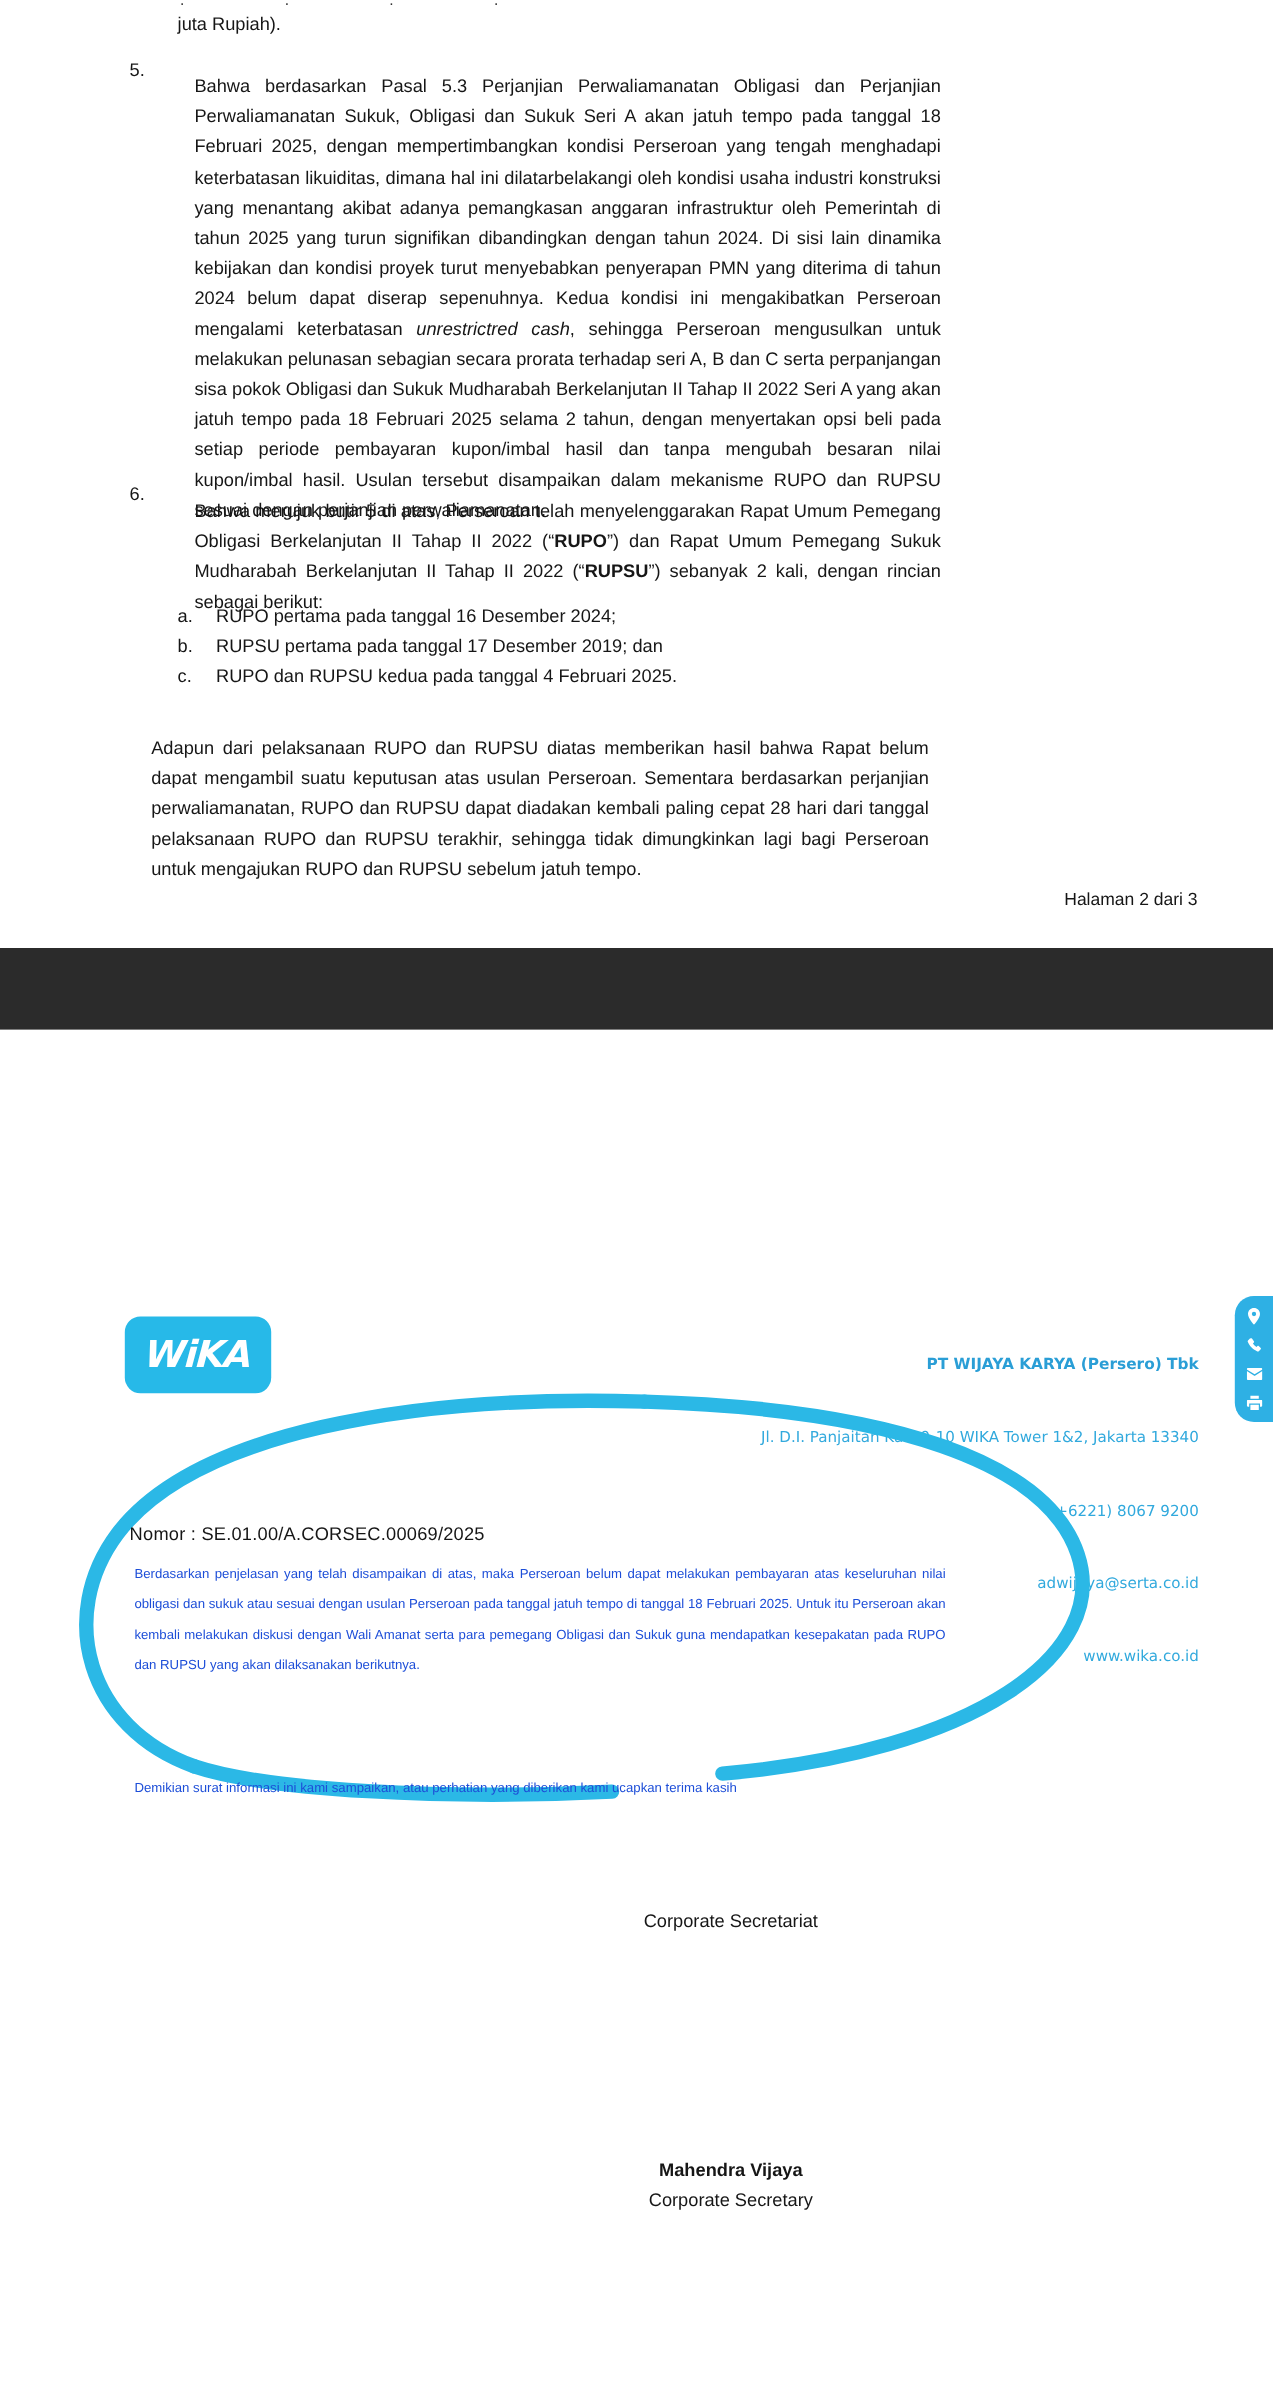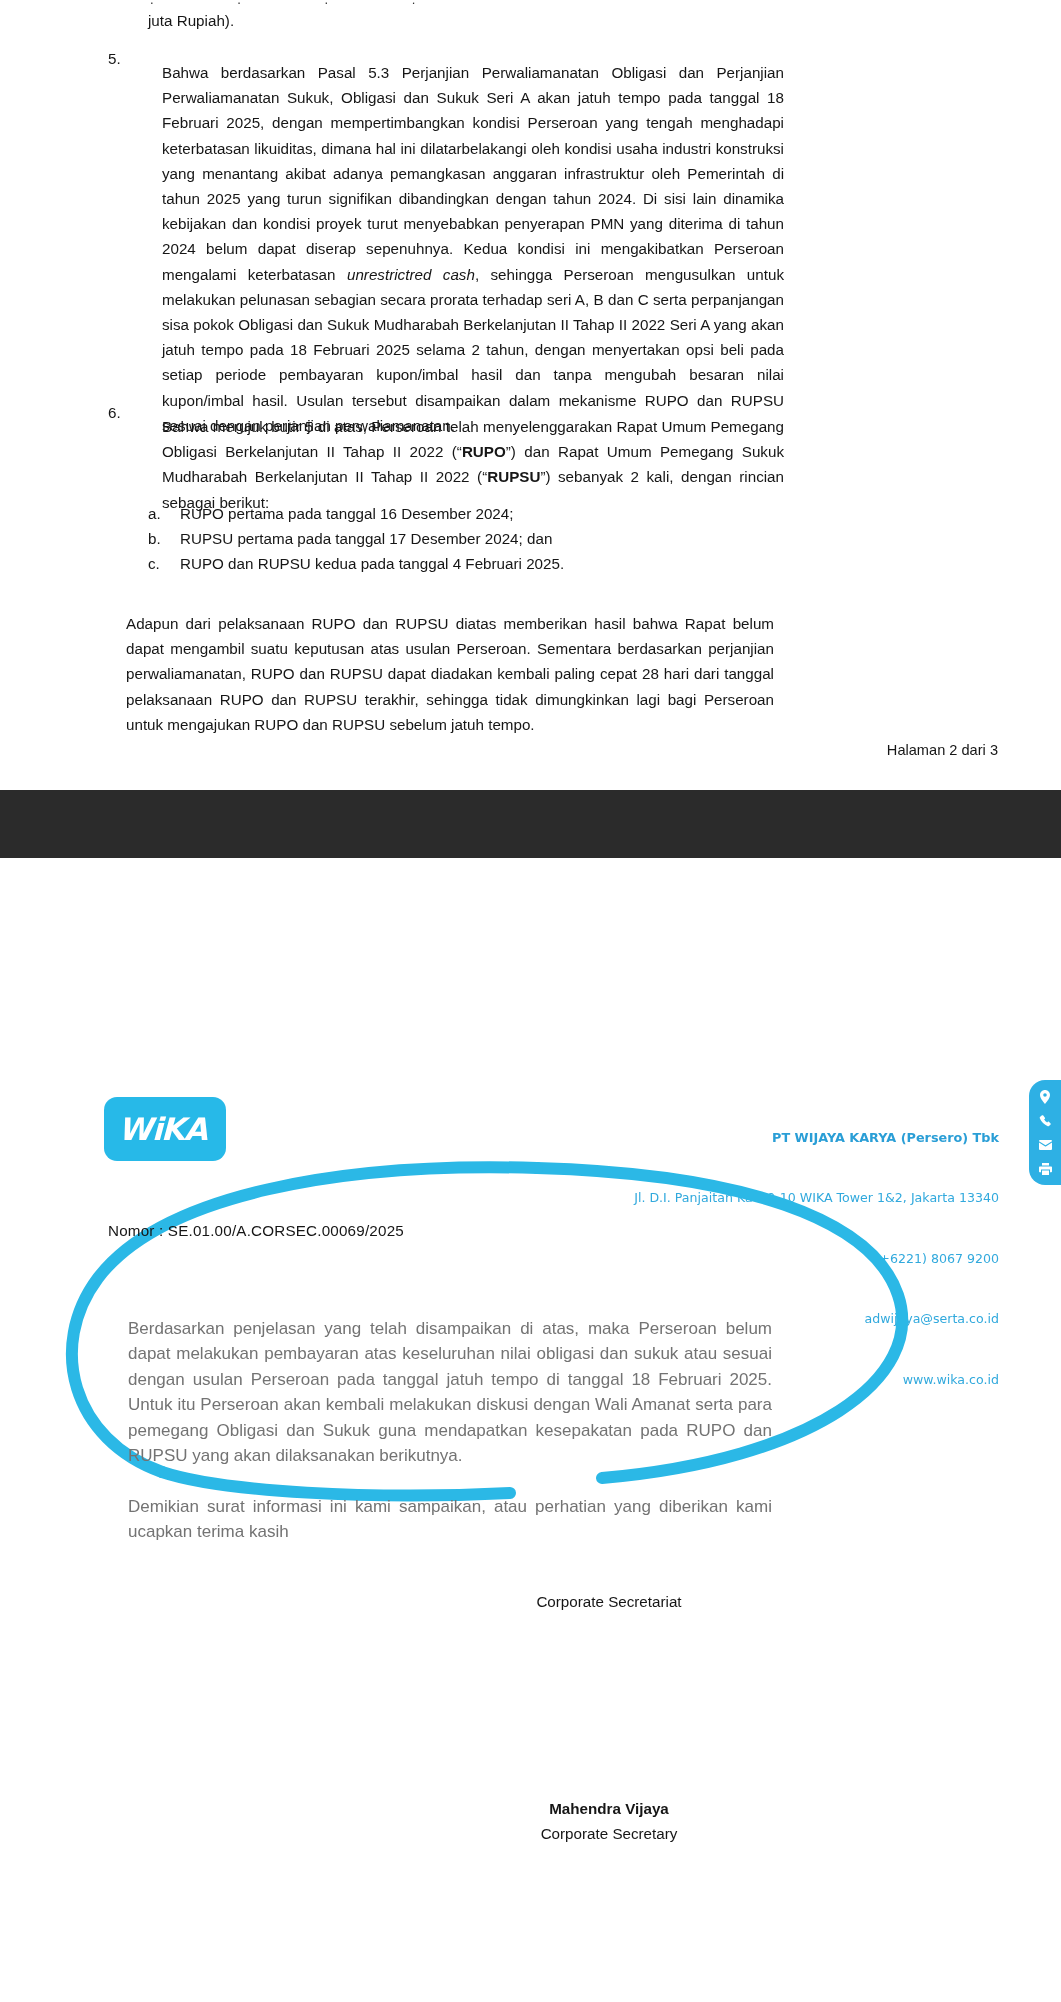--- a/index.html
+++ b/index.html
@@ -173,37 +173,37 @@
     left: 42px;
     top: 1160px;
     width: 920px;
     height: 345px;
     pointer-events: none;
   }
 
   .nomor {
     position: absolute;
     left: 108px;
-    top: 1222px;
+    top: 1270px;
     font-size: 15.2px;
     color: #161616;
     letter-spacing: 0.2px;
   }
 
   .b2-para {
     position: absolute;
     left: 112px;
     width: 676px;
   }
   .b2-para p {
-    margin: 16px;
+    margin: 0;
     text-align: justify;
-    font-size: 17px;
+    font-size: 11px;
     line-height: 25.4px;
-    color: #737373;
+    color: #1d4ed8;
   }
 
   .sig-block {
     position: absolute;
     left: 0; width: 1061px;
     text-align: center;
   }
   .sig-line {
     font-size: 15.2px;
     color: #161616;
@@ -242,21 +242,21 @@
       </div>
     </div>
 
     <div class="alpha-list" style="top:501px;">
       <div class="alpha-item">
         <span class="alpha-marker">a.</span>
         <span>RUPO pertama pada tanggal 16 Desember 2024;</span>
       </div>
       <div class="alpha-item">
         <span class="alpha-marker">b.</span>
-        <span>RUPSU pertama pada tanggal 17 Desember 2024; dan</span>
+        <span>RUPSU pertama pada tanggal 17 Desember 2019; dan</span>
       </div>
       <div class="alpha-item">
         <span class="alpha-marker">c.</span>
         <span>RUPO dan RUPSU kedua pada tanggal 4 Februari 2025.</span>
       </div>
     </div>
 
     <div class="body-col" style="top:597px; left:112px; width:676px;">
       <p class="just">Adapun dari pelaksanaan RUPO dan RUPSU diatas memberikan hasil bahwa Rapat belum dapat mengambil suatu keputusan atas usulan Perseroan. Sementara berdasarkan perjanjian perwaliamanatan, RUPO dan RUPSU dapat diadakan kembali paling cepat 28 hari dari tanggal pelaksanaan RUPO dan RUPSU terakhir, sehingga tidak dimungkinkan lagi bagi Perseroan untuk mengajukan RUPO dan RUPSU sebelum jatuh tempo.</p>
     </div>

